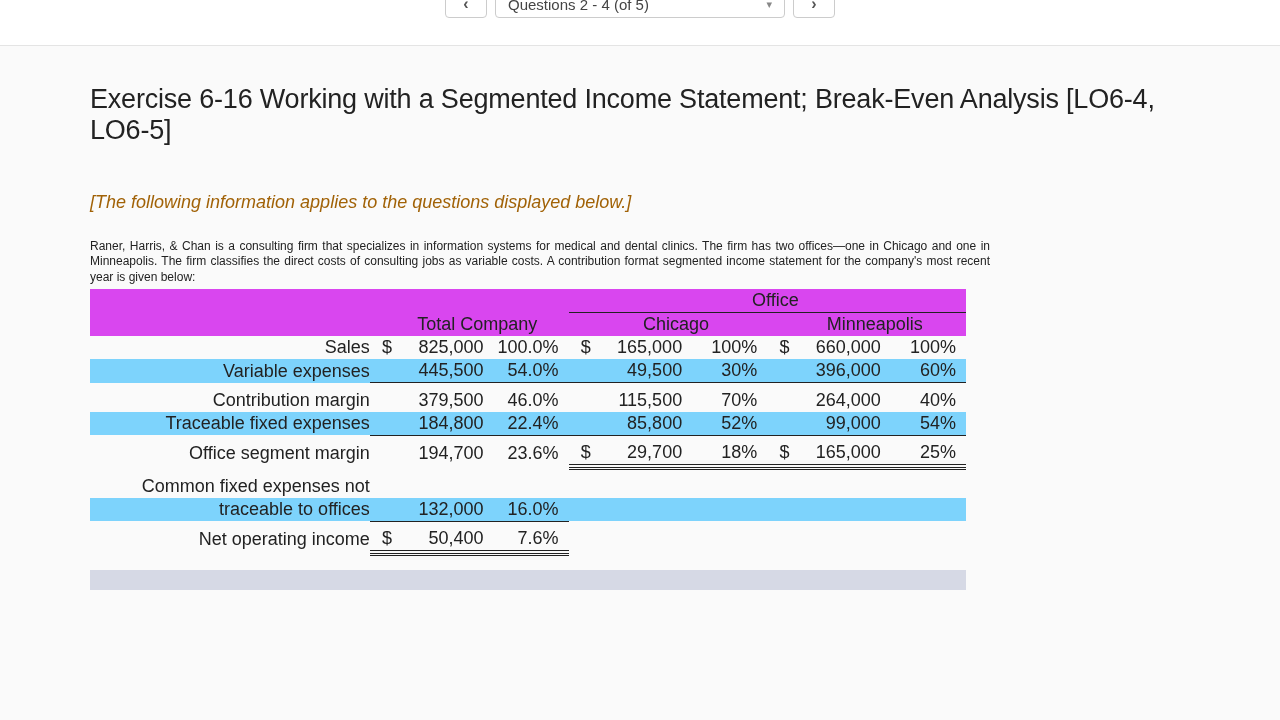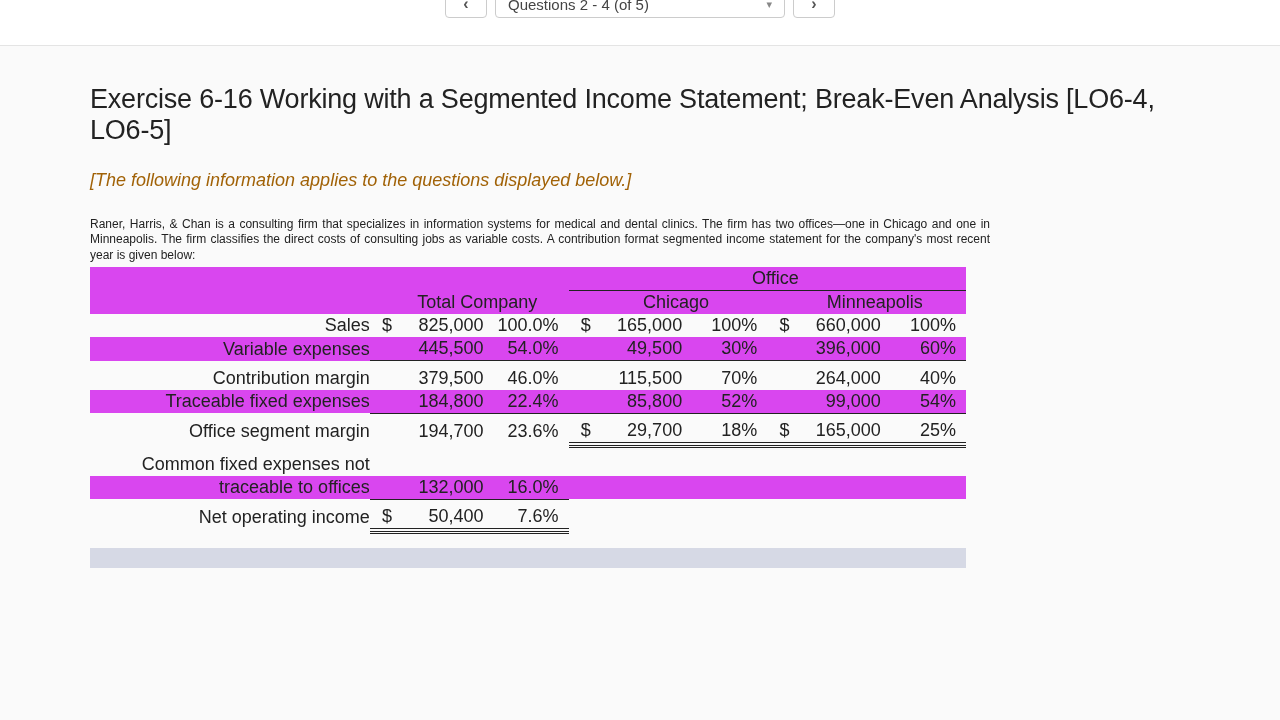--- a/index.html
+++ b/index.html
@@ -63,21 +63,21 @@
     justify-content: center;
   }
   .content {
     width: 1100px;
     padding: 0 0 0 0;
   }
   .title {
     font-size: 27px;
     font-weight: 400;
     color: #222;
-    margin-bottom: 24px;
+    margin-bottom: 46px;
     letter-spacing: -0.2px;
   }
   .note {
     font-style: italic;
     font-size: 18px;
     color: #a16207;
     margin-bottom: 26px;
   }
   .para {
     font-size: 12px;
@@ -103,21 +103,21 @@
   .hdr-band {
     background: #d946ef;
   }
   .col-label { width: 276px; text-align: right; padding-left: 10px !important; }
   .col-cur   { width: 22px; text-align: right; }
   .col-amt   { width: 96px; text-align: right; padding-right: 6px !important; }
   .col-pct   { width: 78px; text-align: right; padding-right: 10px !important; }
   .center { text-align: center !important; }
   .bb { border-bottom: 1px solid #222; }
   .dbl-bottom { border-bottom: 3px double #222; }
-  .row-shade td { background: #d946ef; }
+  .row-shade td { background: #7dd3fc; }
   .indent { padding-left: 26px !important; }
   .spacer td { height: 6px; }
   .footer-bar {
     height: 20px;
     background: #d6d9e5;
     margin-top: 14px;
   }
 </style>
 </head>
 <body>

